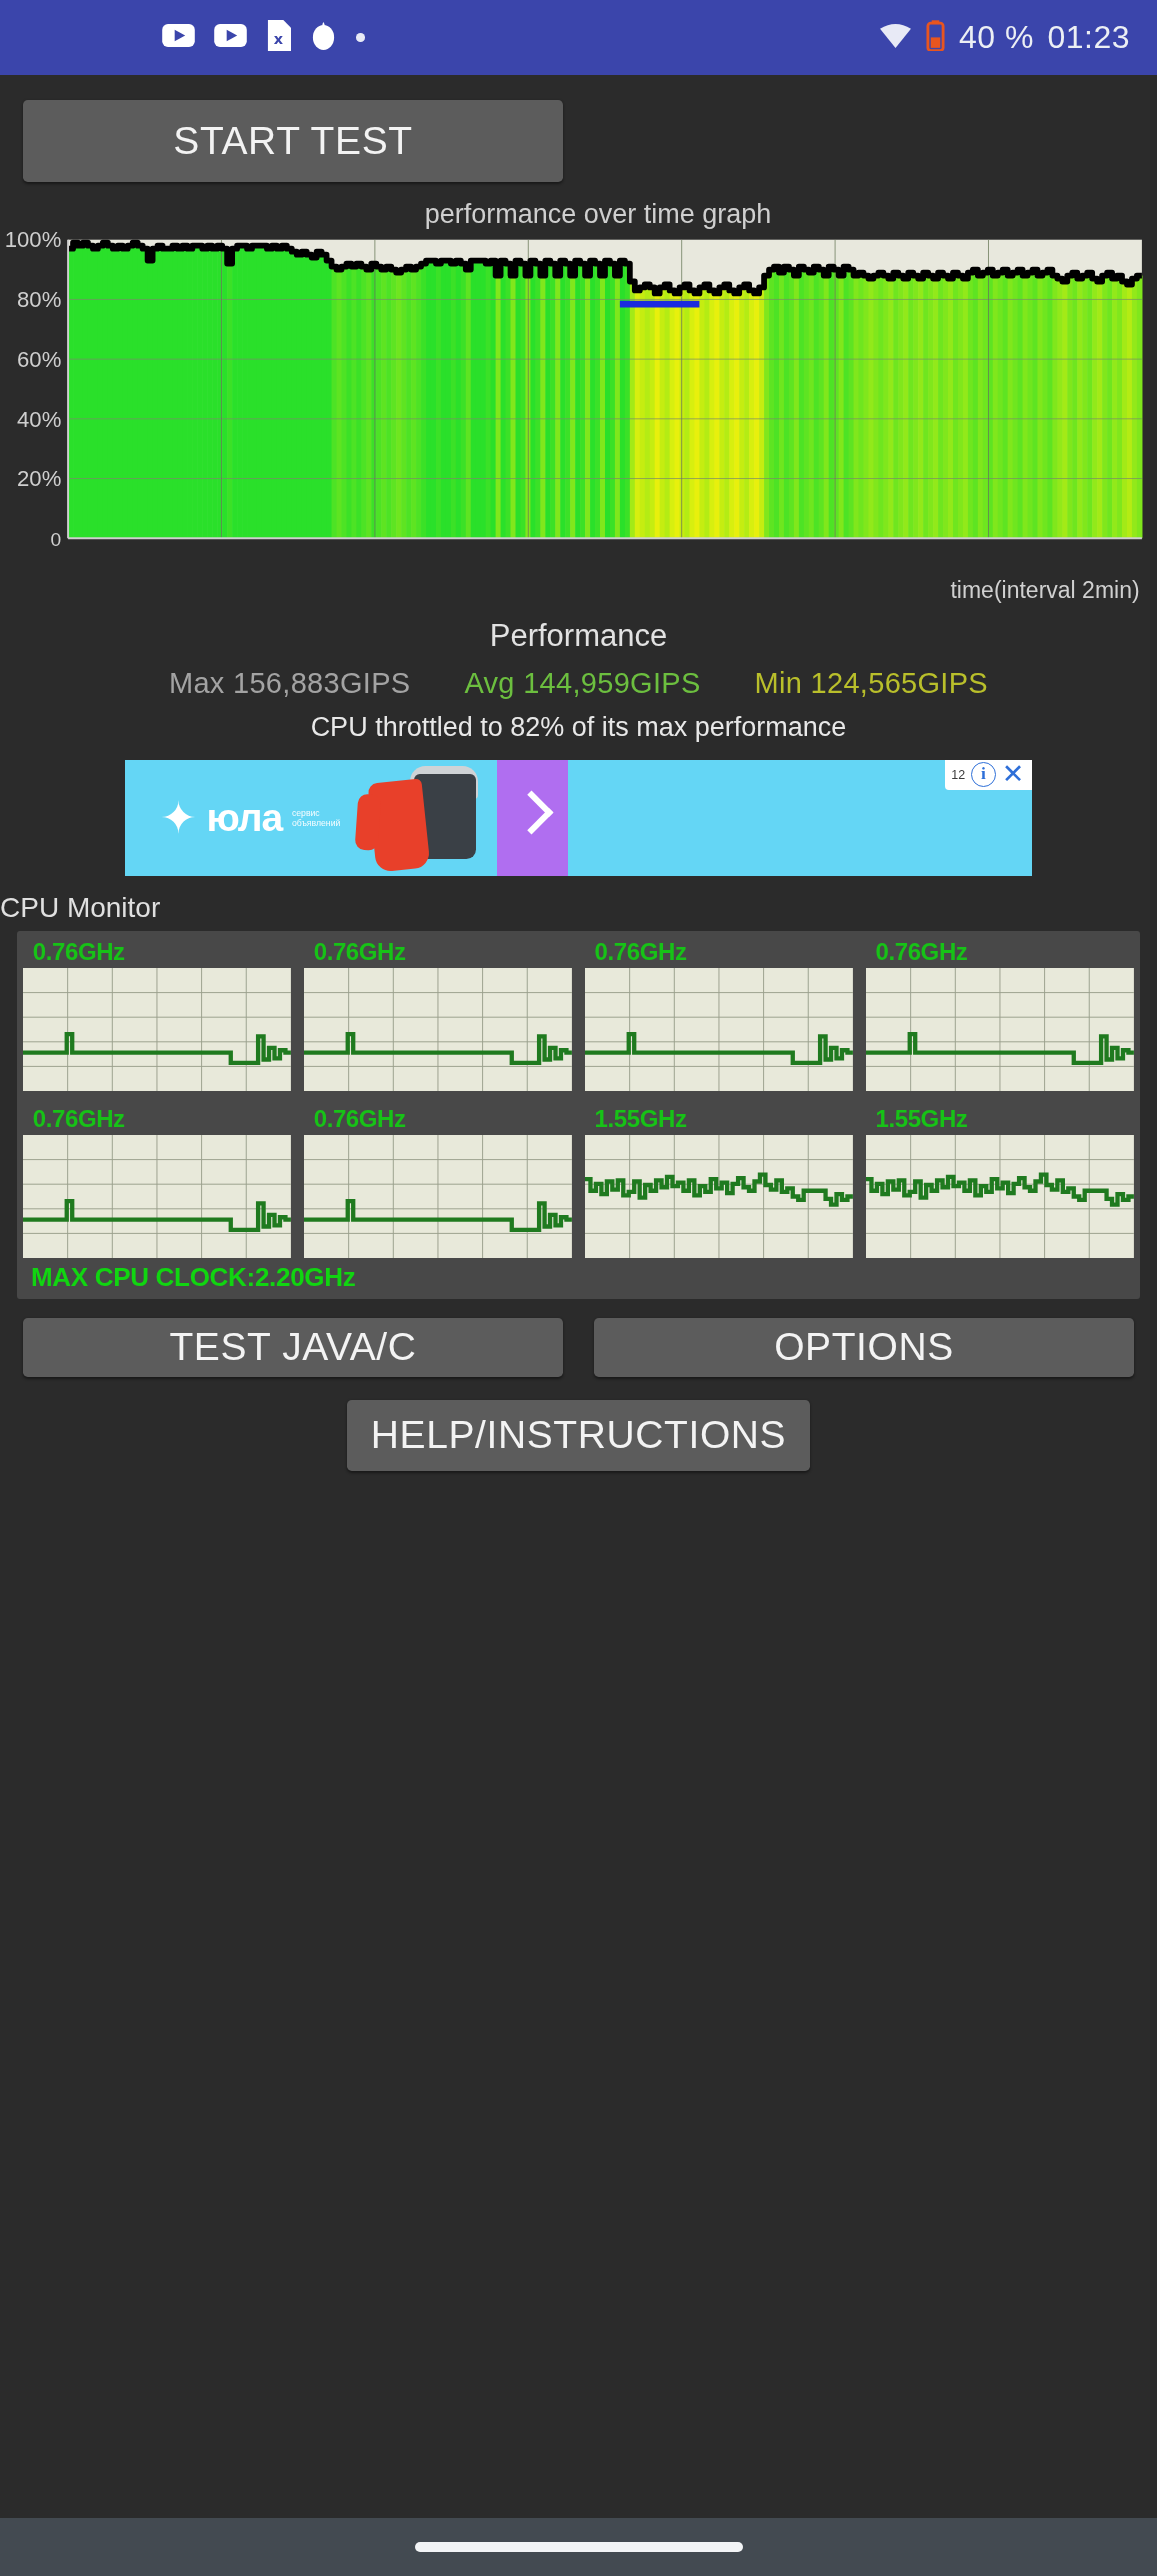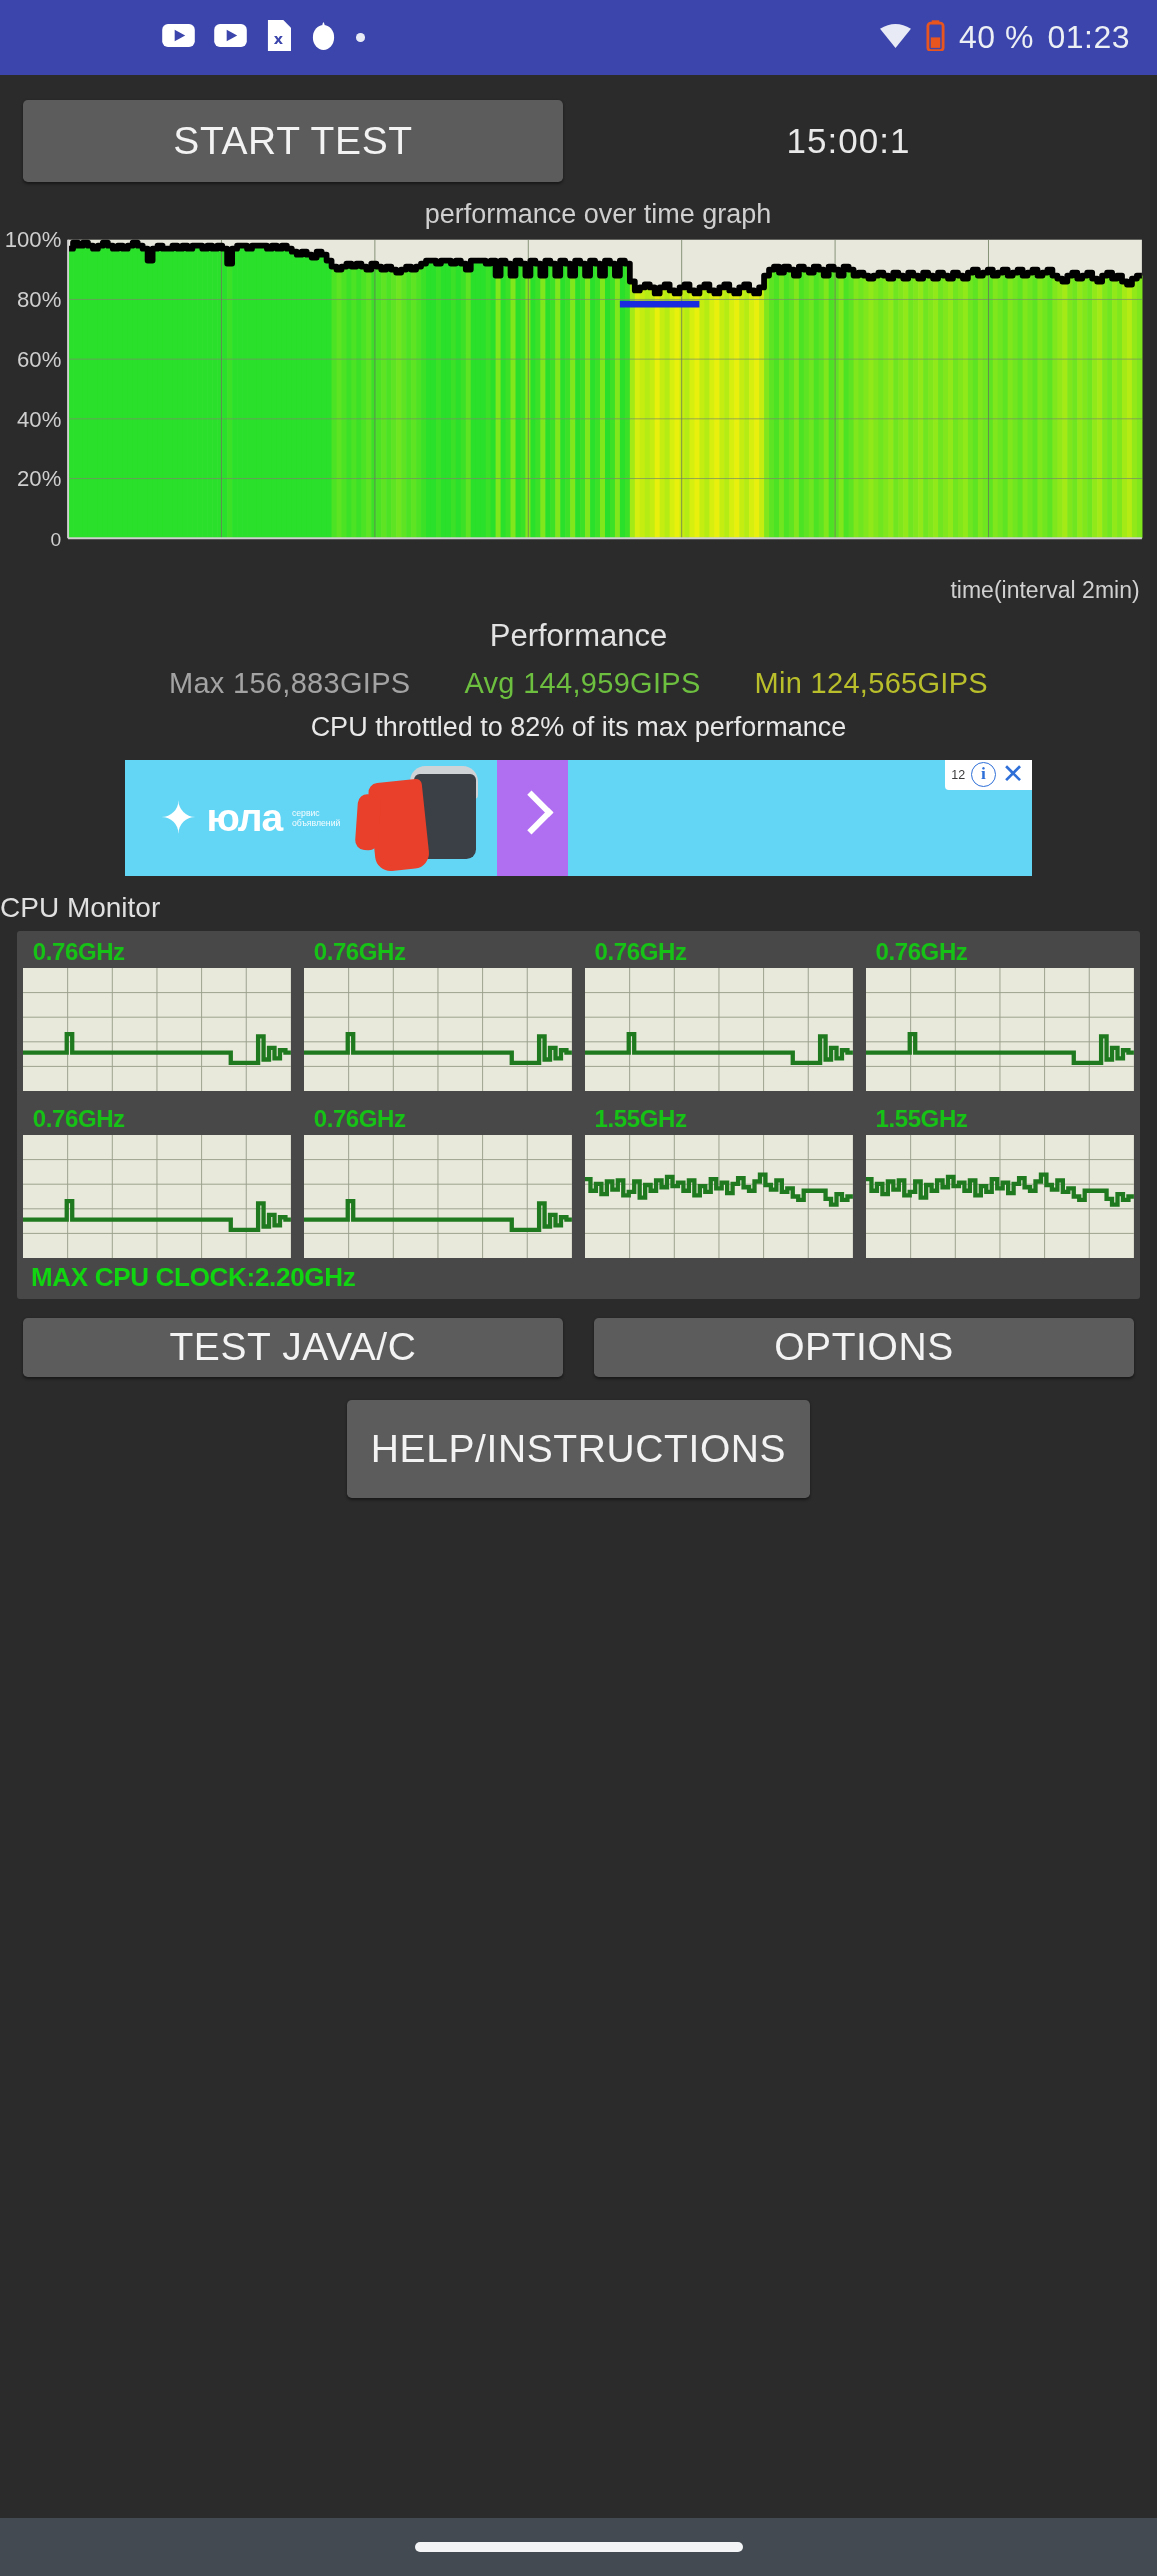--- a/index.html
+++ b/index.html
@@ -200,21 +200,21 @@
     letter-spacing:-0.3px;
   }
 
   
   .btn-row {
     display:flex; justify-content:space-between;
     padding:19px 23px 0 23px;
   }
   #test-java-c-button, #options-button { width:540px; height:59px; }
   .btn-row-2 { display:flex; justify-content:center; margin-top:23px; }
-  #help-instructions-button { width:463px; height:98px; }
+  #help-instructions-button { width:463px; height:71px; }
 
   
   .navbar {
     position:absolute; left:0; bottom:0;
     width:1157px; height:58px;
     background:#434a51;
     display:flex; align-items:center; justify-content:center;
   }
   .nav-pill { width:328px; height:10.6px; background:#f2f4f6; border-radius:5.8px; }
 </style>
@@ -262,21 +262,20 @@
           <rect x="5" y="18" width="10" height="11" fill="#e8551f"></rect>
         </svg>
     </span>
     <span class="sb-text">40 %</span>
     <span class="sb-text">01:23</span>
   </div>
 </div>
 
 <div class="toprow">
   <button class="btn" id="start-test-button">START TEST</button>
-  <div class="timer">15:00:1</div>
 </div>
 
 <div class="chart-title">performance over time graph</div>
 
 <div class="chart-wrap">
   <svg id="perf-chart" width="1157" height="339" viewBox="0 0 1200 352">
       <rect x="70" y="8" width="1115" height="310" fill="#e8e8dd"></rect>
       <rect x="70" y="17.30000000000001" width="5.762037037037037" height="300.7" fill="rgb(42,224,42)"></rect>
       <rect x="75.16203703703704" y="11.100000000000023" width="5.762037037037037" height="306.9" fill="rgb(42,224,42)"></rect>
       <rect x="80.32407407407408" y="14.199999999999989" width="5.762037037037037" height="303.8" fill="rgb(42,224,42)"></rect>

